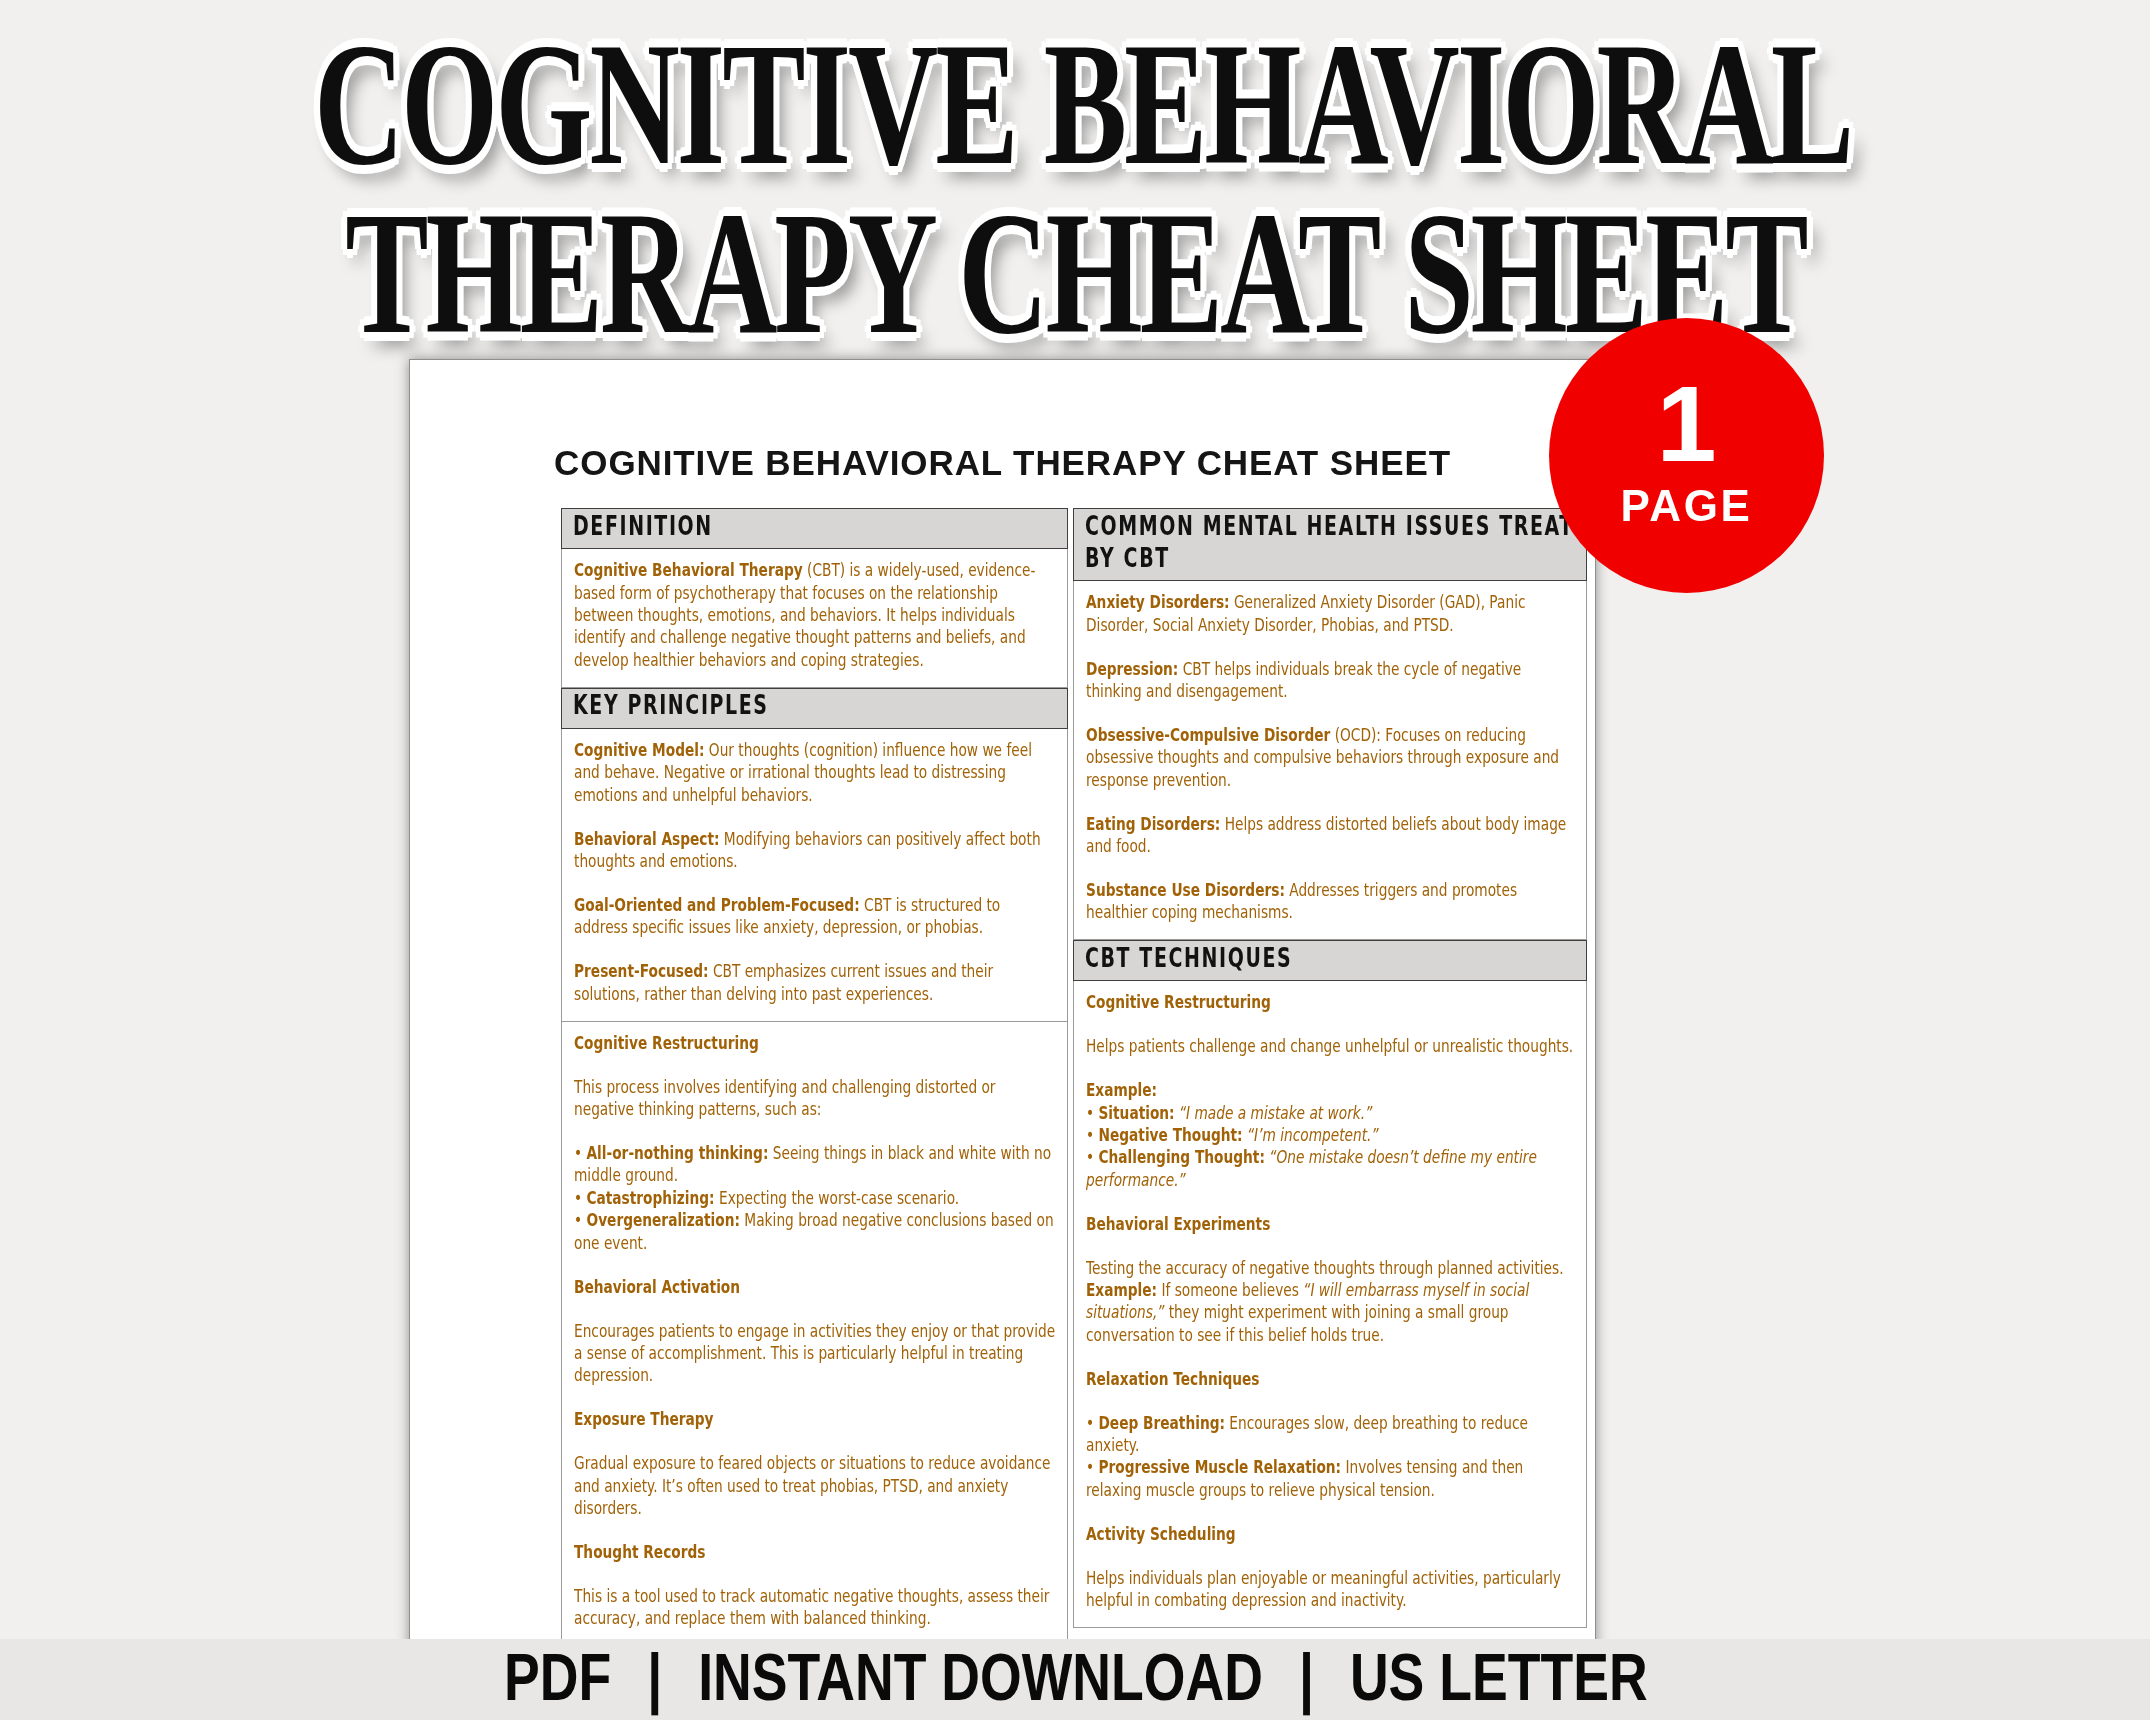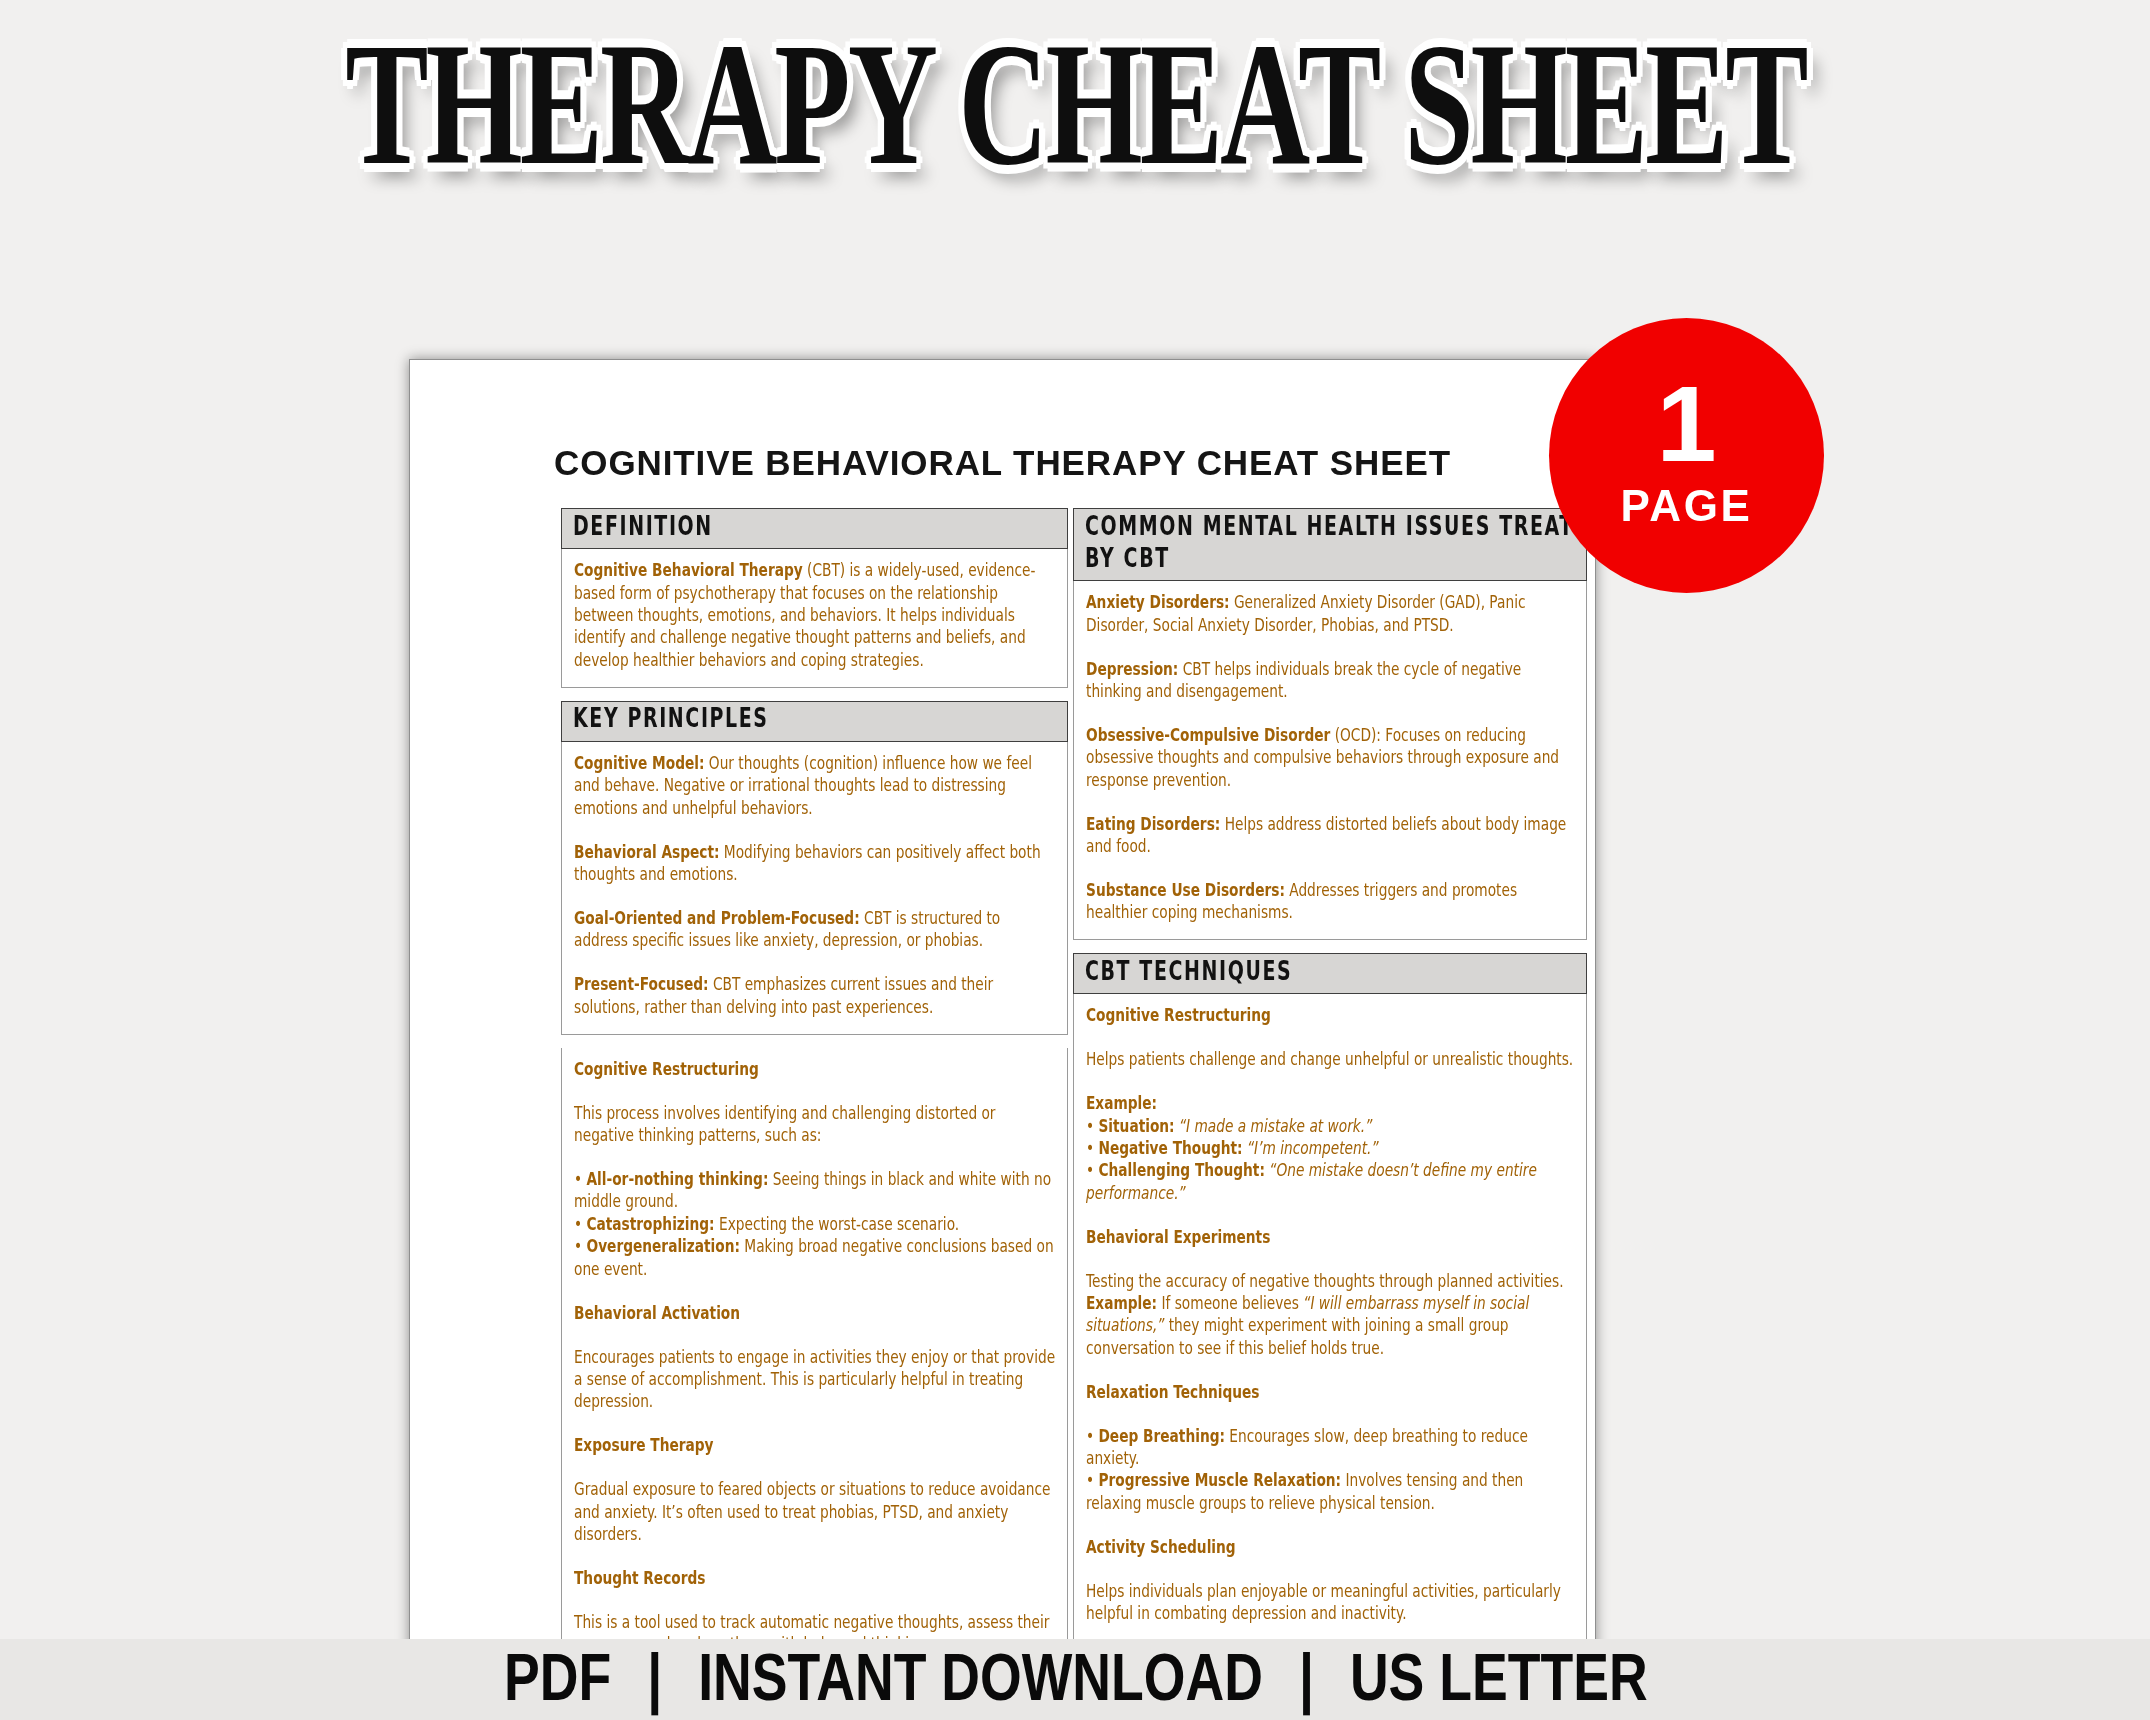--- a/index.html
+++ b/index.html
@@ -34,21 +34,21 @@
   .page-title {
     position:absolute; left:0; top:83px; width:100%; text-align:center;
     font-family:"Liberation Sans","DejaVu Sans",sans-serif;
     font-weight:bold; font-size:35px; letter-spacing:0.9px; color:#151515;
     white-space:nowrap;
   }
   .col { position:absolute; top:148px; }
   .col-left  { left:151px; width:507px; }
   .col-right { left:663px; width:514px; }
 
-  .sec { margin-bottom:13px; }
+  .sec { }
   .sec-header {
     background:#d7d6d4; border:1.7px solid #3f3f3f; box-sizing:border-box;
     padding:2.6px 11.2px 4.3px; color:#121212;
   }
   .hline { line-height:28px; white-space:nowrap; }
   .hline .hdr {
     display:inline-block; white-space:nowrap;
     font-weight:bold; font-size:26px; letter-spacing:2.2px;
     transform:scaleX(0.73); transform-origin:0 50%;
   }
@@ -85,20 +85,21 @@
     font-weight:bold; font-size:67px; color:#0a0a0a; white-space:nowrap;
     transform:scaleX(0.80); transform-origin:50% 50%;
     letter-spacing:0px; line-height:82px; padding-bottom:5.2px;
   }
   .footer-sep { display:inline-block; margin:0 45px; font-weight:bold; }
 </style>
 </head>
 <body>
 
 <div class="hero">
+  <div class="hero-line"><span class="stroke">COGNITIVE BEHAVIORAL</span></div>
   <div class="hero-line"><span class="stroke">THERAPY CHEAT SHEET</span></div>
 </div>
 
 <div class="page">
   <div class="page-title">COGNITIVE BEHAVIORAL THERAPY CHEAT SHEET</div>
   <div class="col col-left">
       <div class="sec">
         <div class="sec-header">
           <div class="hline"><span class="hdr">DEFINITION</span></div>
         </div>

